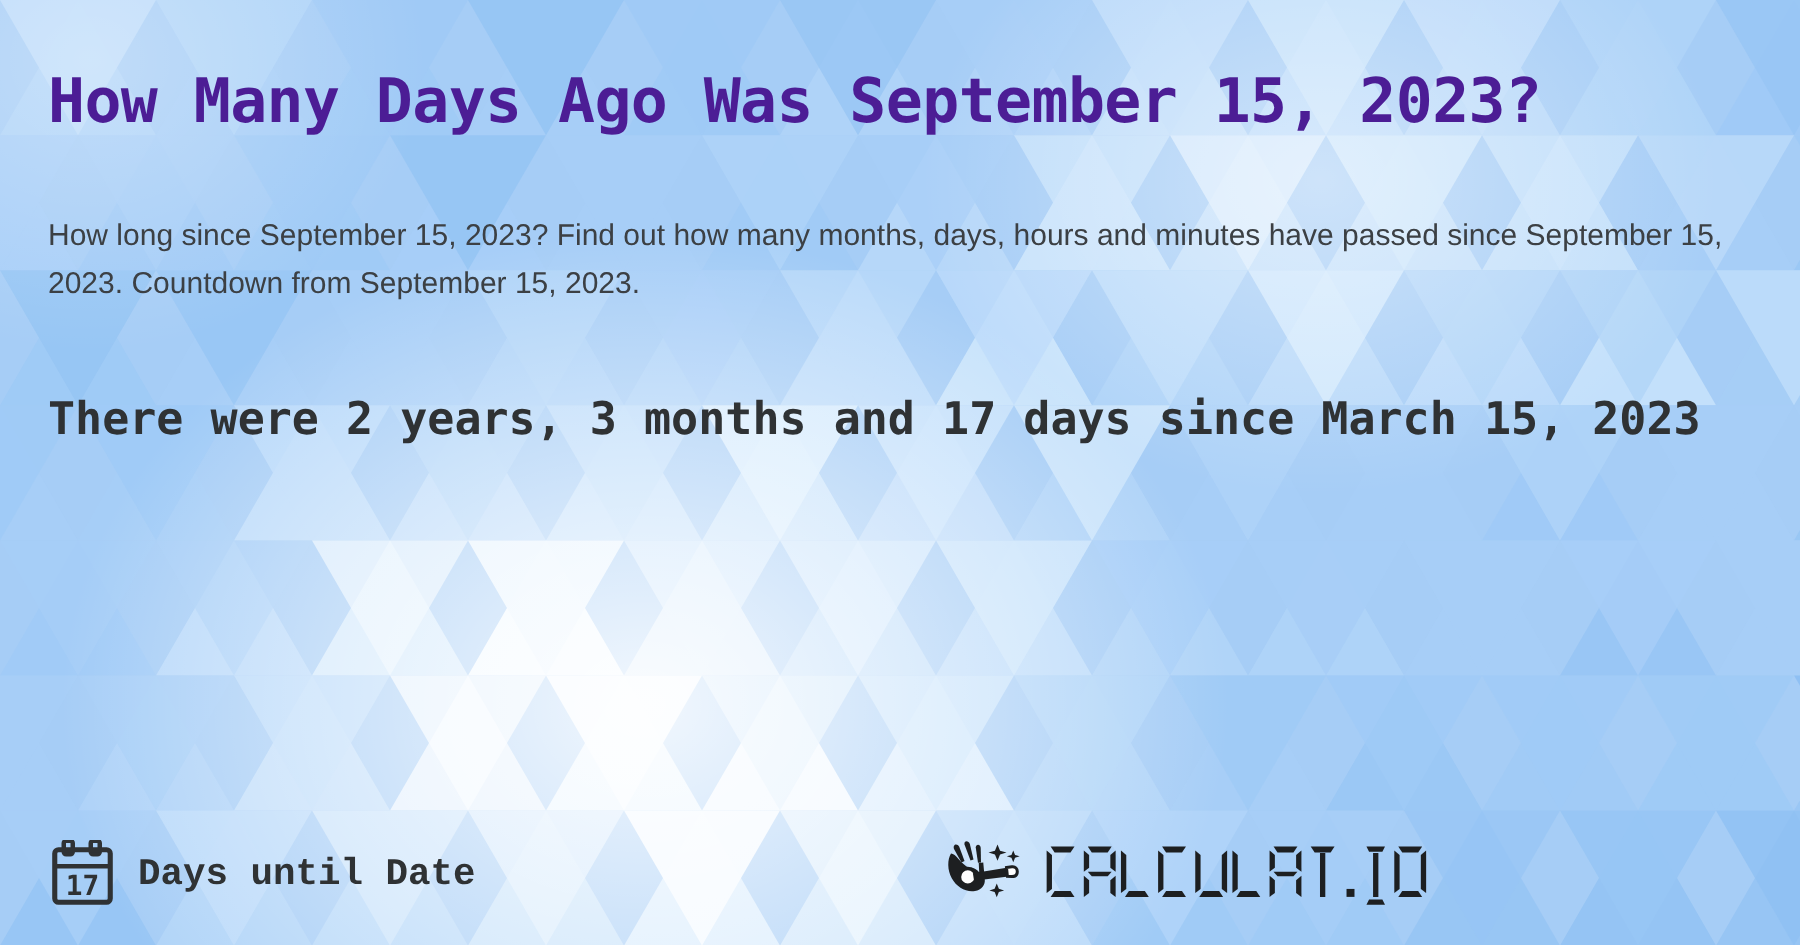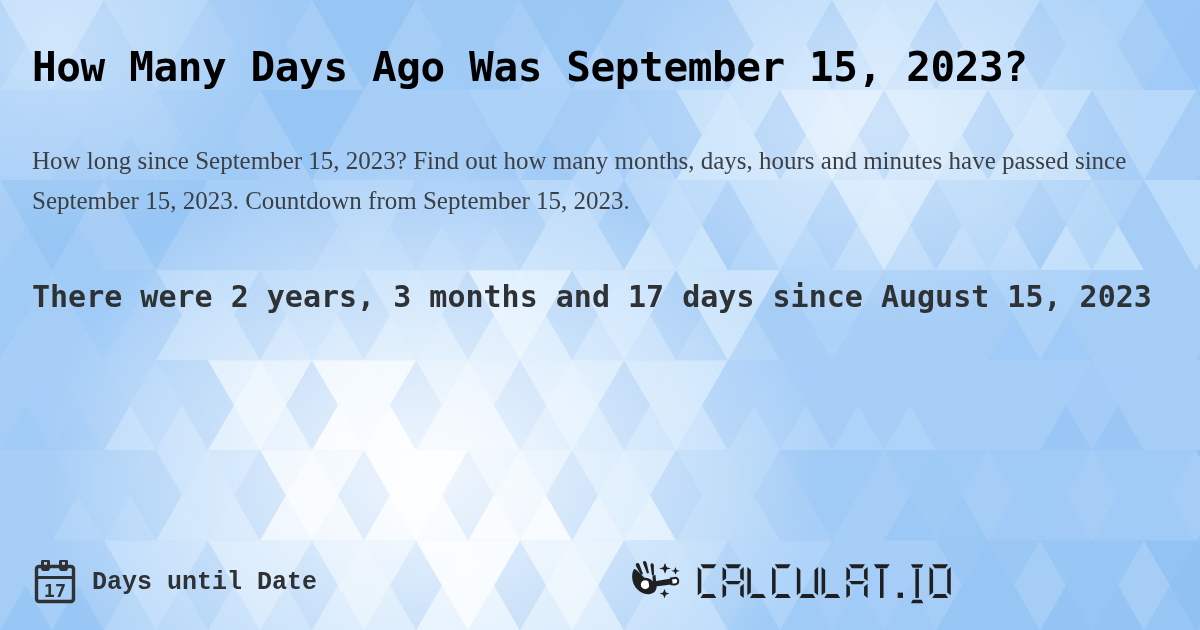--- a/index.html
+++ b/index.html
@@ -50,30 +50,30 @@
     height: 630px;
     box-sizing: border-box;
     padding: 40px 32px 0 32px;
   }
 
   .title {
     font-family: "DejaVu Sans Mono", "Liberation Mono", monospace;
     font-weight: bold;
     font-size: 41px;
     line-height: 1.33;
-    color: #000000;
+    color: #4c1d95;
     letter-spacing: -0.4px;
     margin: 0;
     max-width: 1120px;
   }
 
   .desc {
-    font-family: Liberation Serif, serif;
+    font-family: Liberation Sans, sans-serif;
     font-weight: normal;
-    font-size: 25px;
+    font-size: 20px;
     line-height: 1.62;
     color: #3c4044;
     margin: 46px 0 0 0;
     max-width: 1140px;
   }
 
   .result {
     font-family: "DejaVu Sans Mono", "Liberation Mono", monospace;
     font-weight: bold;
     font-size: 30px;
@@ -448,21 +448,21 @@
       </g>
   </svg>
   <div id="bg-bloom"></div>
 
   <div id="content">
 
     <h1 class="title">How Many Days Ago Was September 15, 2023?</h1>
 
     <p class="desc">How long since September 15, 2023? Find out how many months, days, hours and minutes have passed since September 15, 2023. Countdown from September 15, 2023.</p>
 
-    <p class="result">There were 2 years, 3 months and 17 days since August 15, 2023</p>
+    <p class="result">There were 2 years, 3 months and 17 days since March 15, 2023</p>
 
   </div>
 
   <div id="footer">
 
     <div class="footer-left">
 
       <svg class="cal-icon" viewBox="0 0 42 44" xmlns="http://www.w3.org/2000/svg">
 
         <rect x="8.5" y="0.5" width="6" height="9" rx="1.6" fill="none" stroke="#2f3234" stroke-width="3"></rect>

